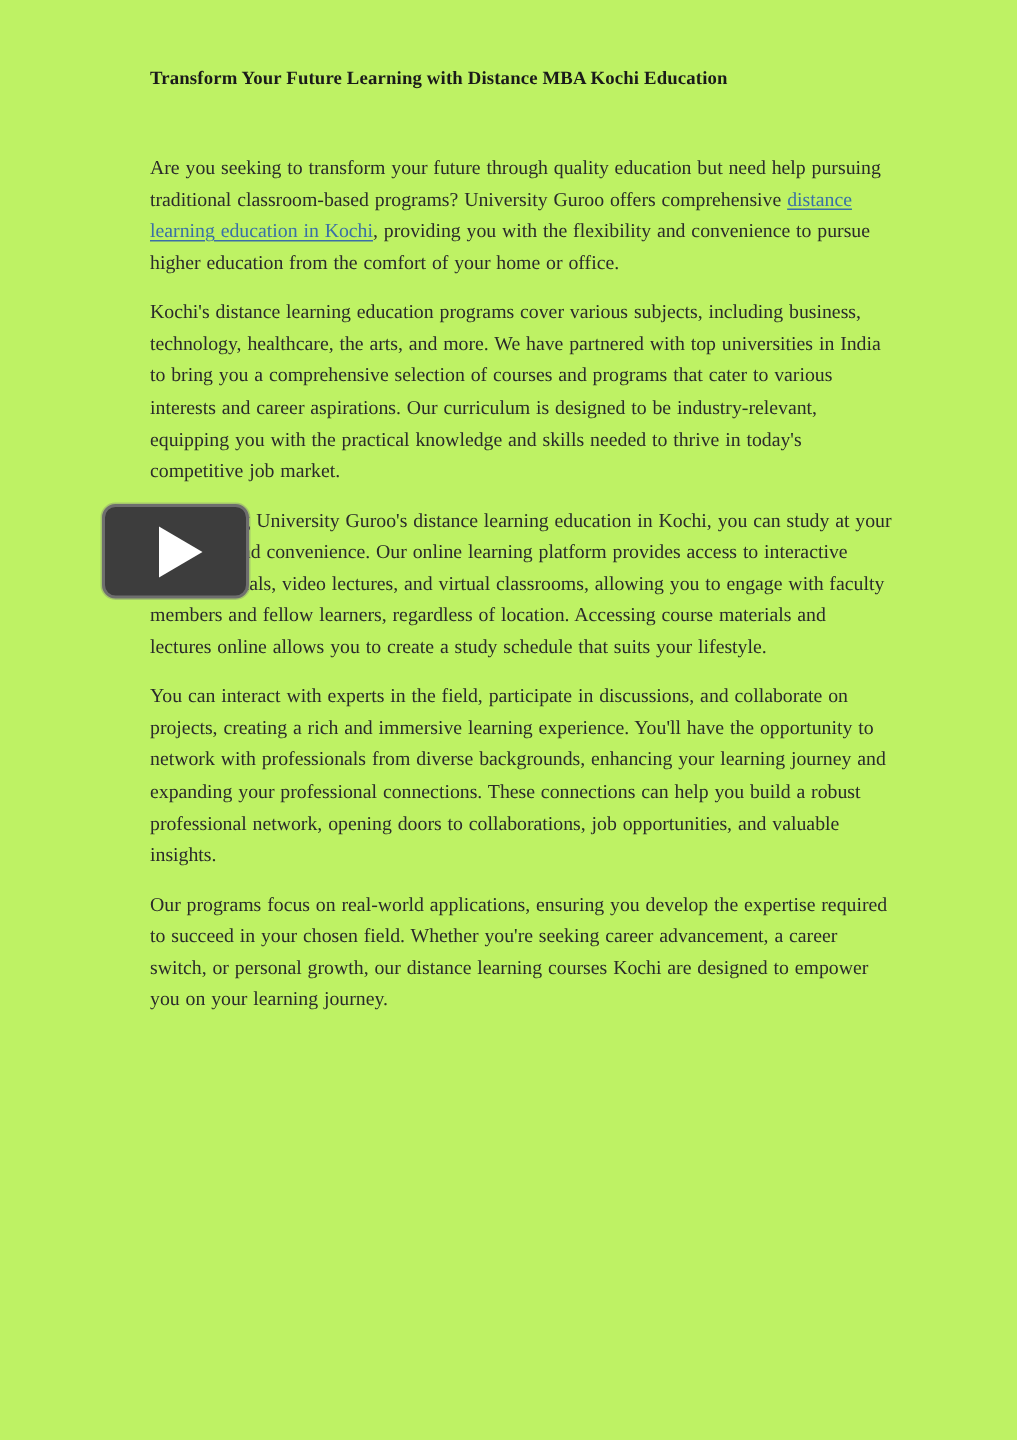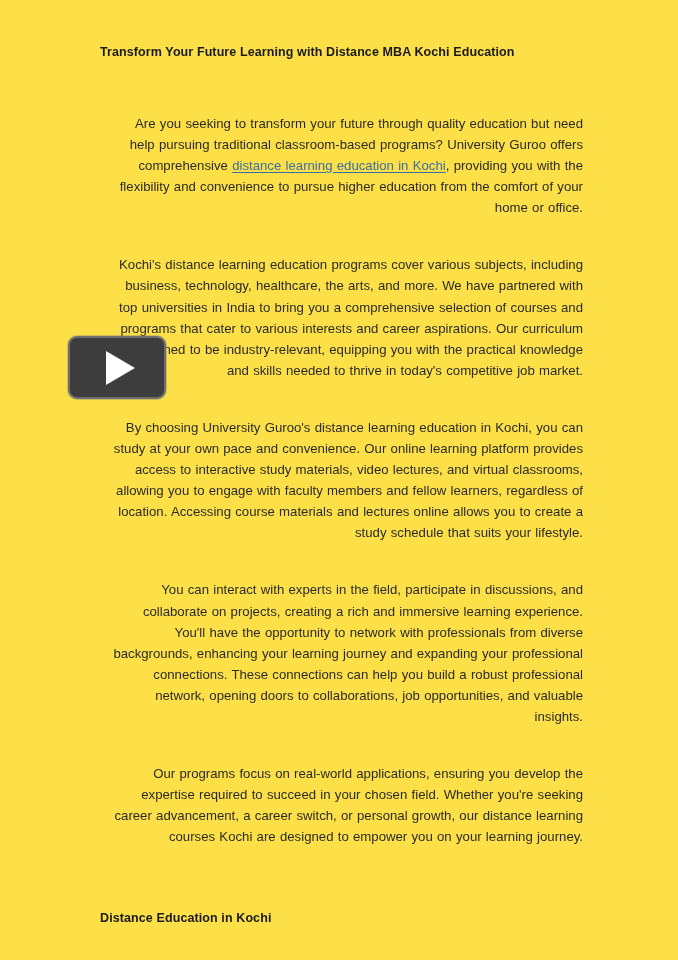--- a/index.html
+++ b/index.html
@@ -12,21 +12,22 @@
     height: 960px;
     font-family: "Liberation Sans", sans-serif;
     color: #2b2b2b;
     overflow: hidden;
     position: relative;
   }
   .page {
     position: relative;
     width: 678px;
     height: 960px;
-    background: #fde047;
+    background: #bef264;
+    font-family: Liberation Serif, serif;
   }
   .content {
     position: absolute;
     left: 100px;
     top: 0;
     width: 495px;
   }
   .doc-title {
     font-size: 12.5px;
     font-weight: bold;
@@ -40,23 +41,23 @@
     font-size: 12.5px;
     font-weight: bold;
     color: #1a1a1a;
     letter-spacing: 0.1px;
     margin: 0;
     line-height: 1.35;
   }
   p.para {
     font-size: 13.2px;
     line-height: 21.1px;
-    margin: 12px;
+    margin: 0;
     color: #2b2b2b;
-    text-align: right;
+    text-align: left;
     word-spacing: 0.6px;
   }
   .gap-title-first { height: 40px; }
   .gap-para { height: 12px; }
   .gap-before-heading { height: 50px; }
   .gap-after-heading { height: 14px; }
 
   a.inline-link {
     color: #3a6fa8;
     text-decoration: underline;
@@ -112,21 +113,20 @@
     <div class="gap-para"></div>
 
     <p class="para">You can interact with experts in the field, participate in discussions, and collaborate on projects, creating a rich and immersive learning experience. You'll have the opportunity to network with professionals from diverse backgrounds, enhancing your learning journey and expanding your professional connections. These connections can help you build a robust professional network, opening doors to collaborations, job opportunities, and valuable insights.</p>
 
     <div class="gap-para"></div>
 
     <p class="para">Our programs focus on real-world applications, ensuring you develop the expertise required to succeed in your chosen field. Whether you're seeking career advancement, a career switch, or personal growth, our distance learning courses Kochi are designed to empower you on your learning journey.</p>
 
     <div class="gap-before-heading"></div>
 
-    <h2 class="section-heading">Distance Education in Kochi</h2>
 
     <div class="gap-after-heading"></div>
 
 
   </div>
 
   <div class="video-overlay">
     <div class="play-triangle"></div>
   </div>
 

